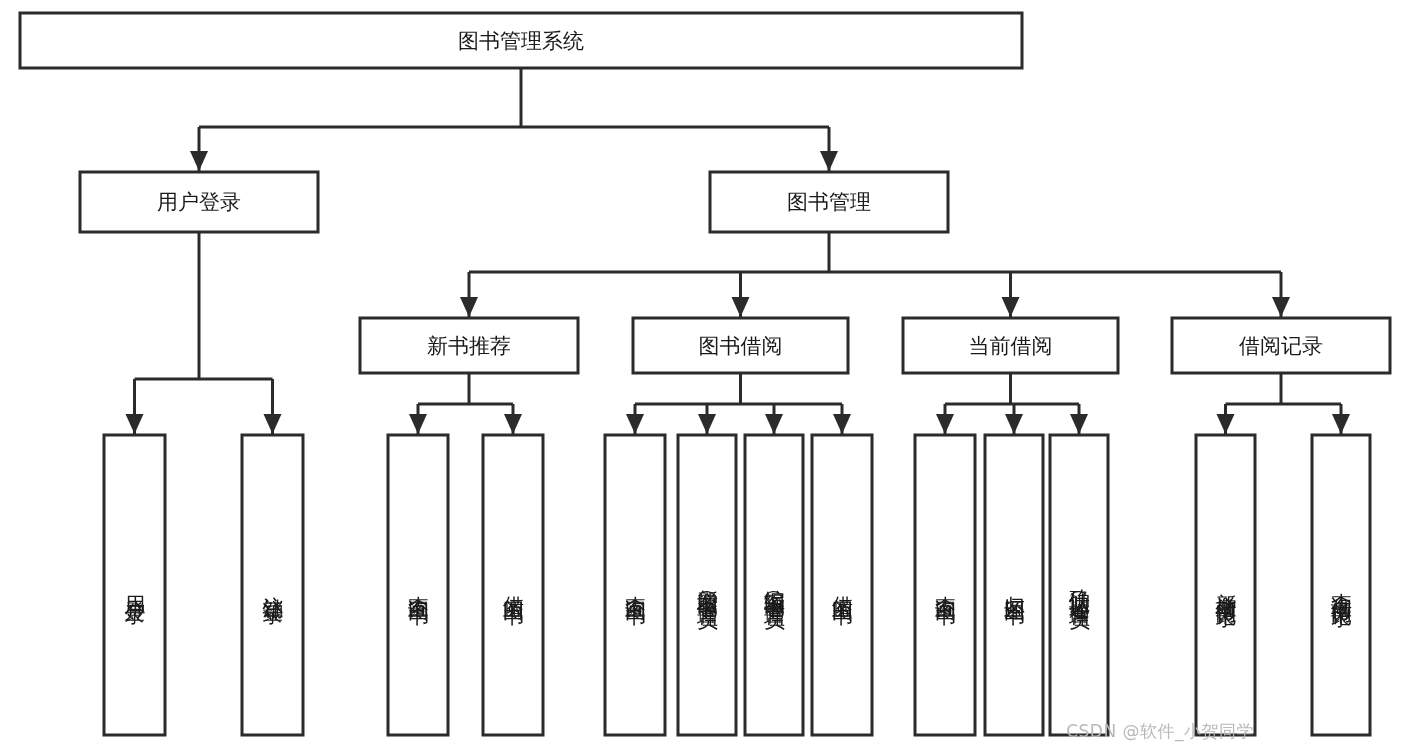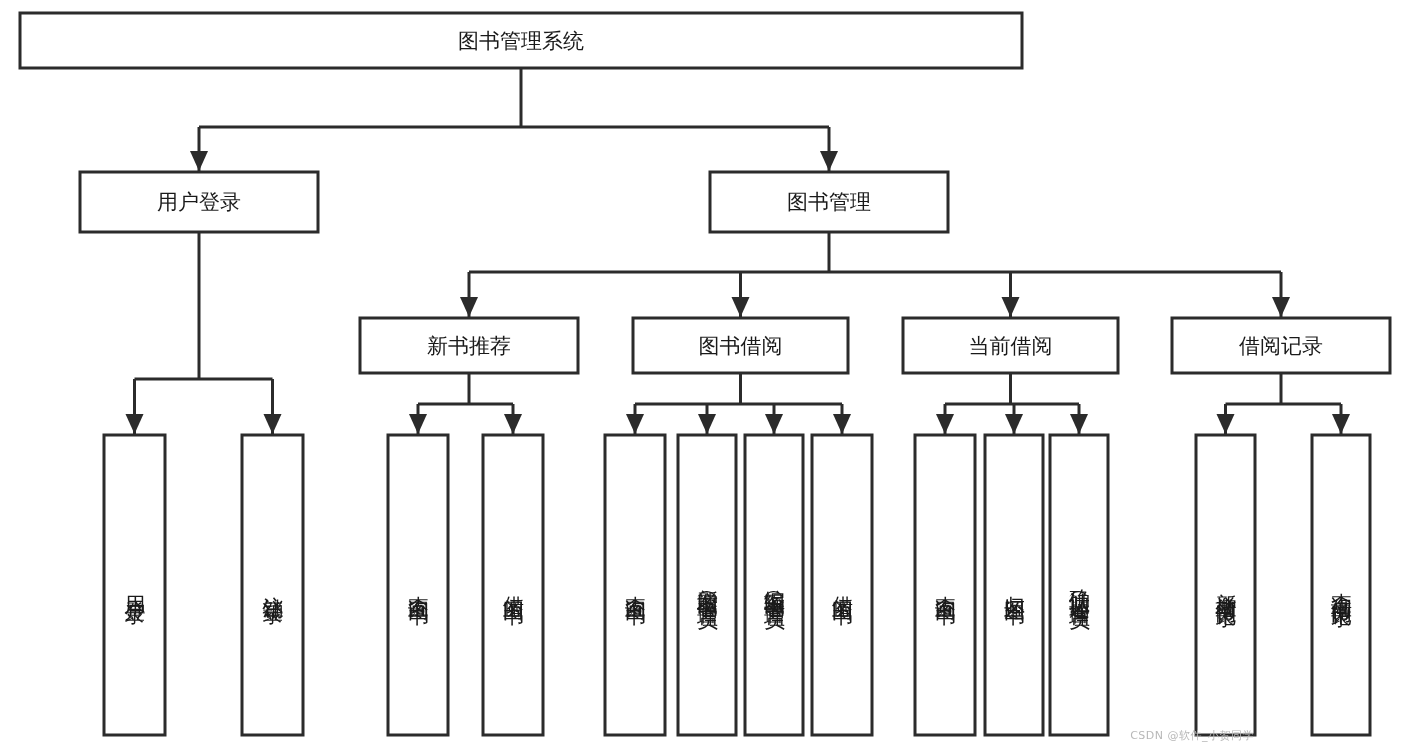--- a/index.html
+++ b/index.html
@@ -60,21 +60,21 @@
     align-items: center;
     justify-content: center;
     white-space: nowrap;
     pointer-events: none;
   }
   .watermark {
     position: absolute;
     right: 8px;
     bottom: 4px;
     font-family: "DejaVu Sans", "Liberation Sans", sans-serif;
-    font-size: 11px;
+    font-size: 17px;
     color: #b8b8b8;
     letter-spacing: 0.5px;
     white-space: nowrap;
   }
 </style>
 </head>
 <body>
 
 <div id="diagram-root">
 

